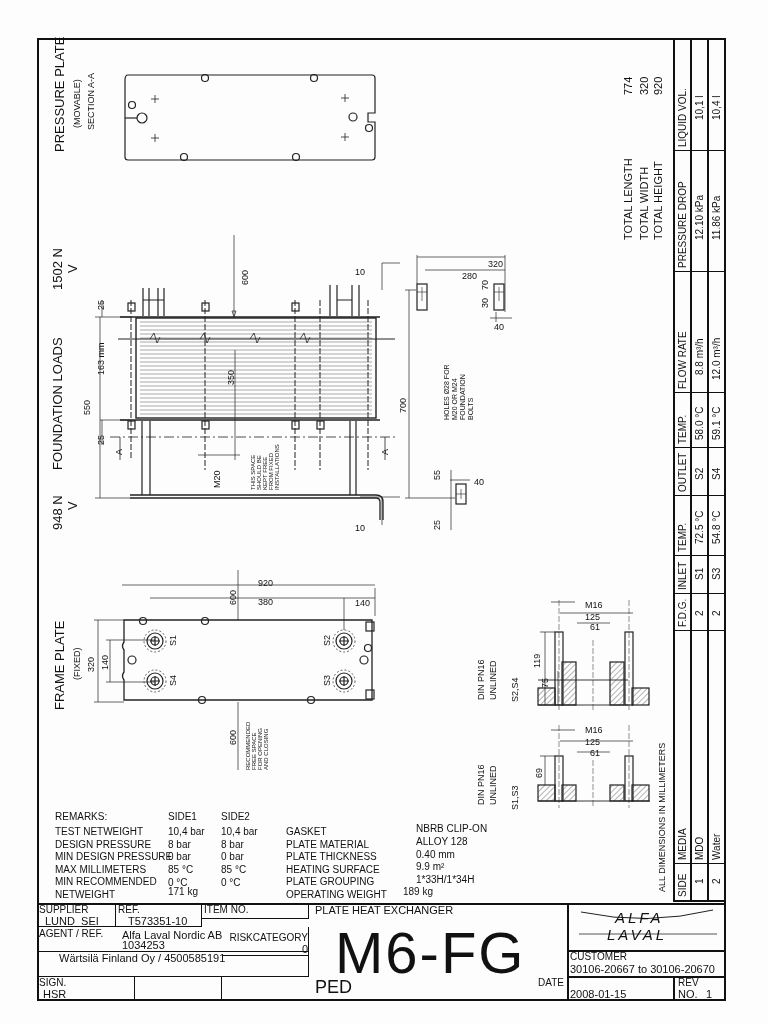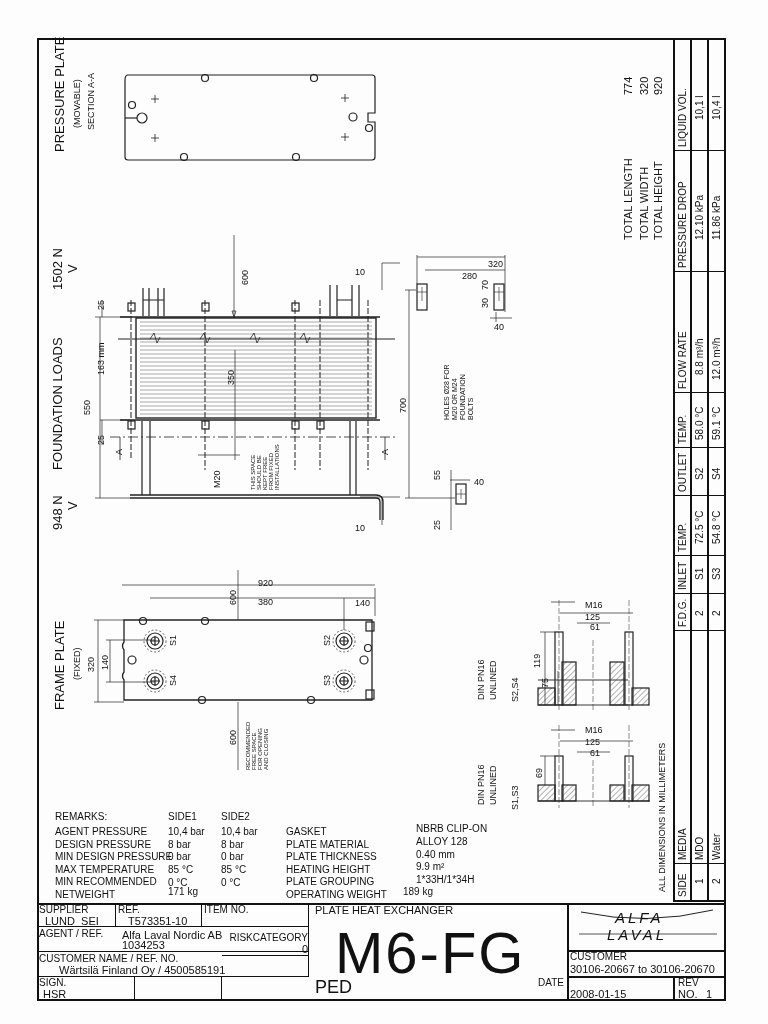--- a/index.html
+++ b/index.html
@@ -277,74 +277,73 @@
   <div class="rot t10" style="left:711px;top:380px">12.0 m³/h</div>
   <div class="rot t10" style="left:711px;top:240px">11.86 kPa</div>
   <div class="rot t10" style="left:711px;top:120px">10,4 l</div>
 </div>
 
 <div>
   <div class="rem" style="left:55px;top:811px">REMARKS:</div>
   <div class="rem" style="left:168px;top:811px">SIDE1</div>
   <div class="rem" style="left:221px;top:811px">SIDE2</div>
 
-  <div class="rem" style="left:55px;top:826px">AGENT PRESSURE</div>
+  <div class="rem" style="left:55px;top:826px">TEST NETWEIGHT</div>
   <div class="rem" style="left:168px;top:826px">10,4 bar</div>
   <div class="rem" style="left:221px;top:826px">10,4 bar</div>
   <div class="rem" style="left:55px;top:838.5px">DESIGN PRESSURE</div>
   <div class="rem" style="left:168px;top:838.5px">8 bar</div>
   <div class="rem" style="left:221px;top:838.5px">8 bar</div>
   <div class="rem" style="left:55px;top:851px">MIN DESIGN PRESSURE</div>
   <div class="rem" style="left:168px;top:851px">0 bar</div>
   <div class="rem" style="left:221px;top:851px">0 bar</div>
-  <div class="rem" style="left:55px;top:863.5px">MAX TEMPERATURE</div>
+  <div class="rem" style="left:55px;top:863.5px">MAX MILLIMETERS</div>
   <div class="rem" style="left:168px;top:863.5px">85 °C</div>
   <div class="rem" style="left:221px;top:863.5px">85 °C</div>
   <div class="rem" style="left:55px;top:876px">MIN RECOMMENDED</div>
   <div class="rem" style="left:168px;top:877px">0 °C</div>
   <div class="rem" style="left:221px;top:877px">0 °C</div>
   <div class="rem" style="left:55px;top:888.5px">NETWEIGHT</div>
   <div class="rem" style="left:168px;top:886px">171 kg</div>
 
   <div class="rem" style="left:286px;top:826px">GASKET</div>
   <div class="rem" style="left:416px;top:823px">NBRB CLIP-ON</div>
   <div class="rem" style="left:286px;top:838.5px">PLATE MATERIAL</div>
   <div class="rem" style="left:416px;top:836px">ALLOY 128</div>
   <div class="rem" style="left:286px;top:851px">PLATE THICKNESS</div>
   <div class="rem" style="left:416px;top:849px">0.40 mm</div>
-  <div class="rem" style="left:286px;top:863.5px">HEATING HEIGHT</div>
+  <div class="rem" style="left:286px;top:863.5px">HEATING SURFACE</div>
   <div class="rem" style="left:416px;top:861px">9.9 m²</div>
   <div class="rem" style="left:286px;top:876px">PLATE GROUPING</div>
   <div class="rem" style="left:416px;top:874px">1*33H/1*34H</div>
   <div class="rem" style="left:286px;top:888.5px">OPERATING WEIGHT</div>
   <div class="rem" style="left:403px;top:886px">189 kg</div>
 </div>
 
 <div>
 
   <div class="abs" style="left:37px;top:903px;width:689px;height:2px;background:#111"></div>
 
   <div class="cell" style="left:37px;top:904px;width:79px;height:23px">
     <div class="cap">SUPPLIER</div>
     <div class="val" style="padding-left:8px">LUND_SEI</div>
   </div>
   <div class="cell" style="left:116px;top:904px;width:86px;height:23px">
     <div class="cap">REF.</div>
     <div class="val" style="padding-left:12px">T573351-10</div>
   </div>
-  <div class="cell" style="left:202px;top:904px;width:107px;height:23px">
+  <div class="cell" style="left:202px;top:904px;width:107px;height:15px">
     <div class="cap">ITEM NO.</div>
   </div>
   <div class="cell" style="left:37px;top:927px;width:272px;height:25px">
     <div class="cap abs" style="left:0;top:1px">AGENT / REF.</div>
     <div class="val abs" style="left:85px;top:2px">Alfa Laval Nordic AB</div>
     <div class="val abs" style="left:85px;top:12px">1034253</div>
   </div>
   <div class="cell" style="left:37px;top:952px;width:272px;height:25px">
-    <div class="cap" style="padding-top:1px">CUSTOMER NAME / REF. NO.</div>
     <div class="val" style="padding-left:22px">Wärtsilä Finland Oy / 4500585191</div>
   </div>
   <div class="cell" style="left:37px;top:977px;width:98px;height:24px">
     <div class="cap">SIGN.</div>
     <div class="val" style="padding-left:6px">HSR</div>
   </div>
   <div class="cell" style="left:135px;top:977px;width:87px;height:24px"></div>
   <div class="cell" style="left:222px;top:932px;width:87px;height:24px;text-align:right">
     <div class="cap">RISKCATEGORY</div>
     <div class="val">0</div>

